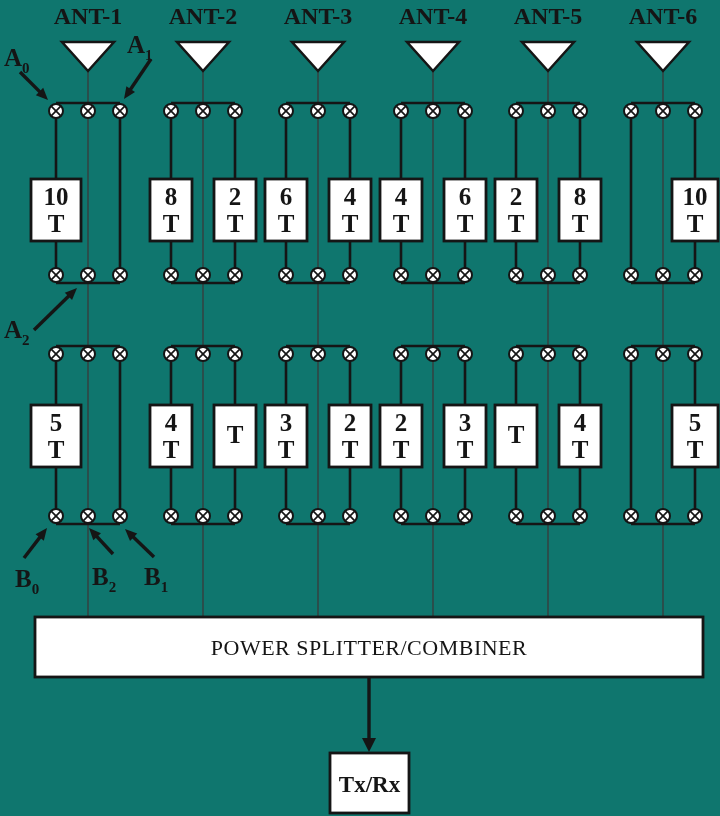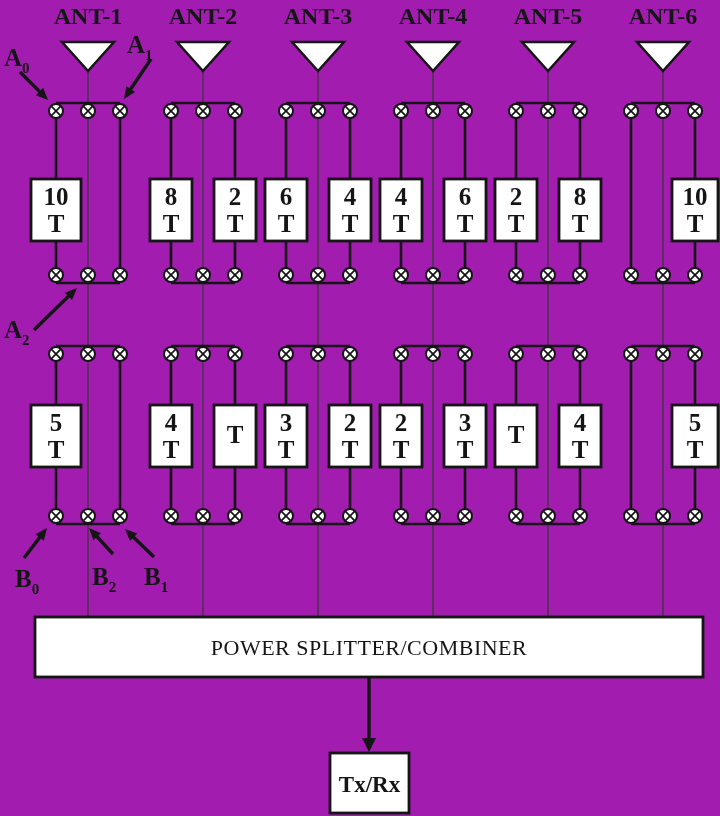--- a/index.html
+++ b/index.html
@@ -1,16 +1,16 @@
 <!DOCTYPE html>
 <html><head>
 <meta charset="utf-8">
 <style>
   html,body{margin:0;padding:0;background:#ffffff;}
-  #figure-canvas{width:720px;height:816px;background:#a21caf;position:relative;overflow:hidden;}
+  #figure-canvas{width:720px;height:816px;background:#0f766e;position:relative;overflow:hidden;}
   svg{display:block;}
   text{font-family:"Liberation Serif","DejaVu Serif",serif;fill:#151515;}
   .ant-label{font-size:24px;font-weight:600;text-anchor:middle;}
   .box-label{font-size:25px;font-weight:600;text-anchor:middle;}
   .annot-label{font-size:25px;font-weight:700;}
   .annot-sub{font-size:15px;font-weight:700;}
   .splitter-label{font-size:22px;font-weight:500;text-anchor:middle;letter-spacing:0.5px;}
   .txrx-label{font-size:23px;font-weight:600;text-anchor:middle;}
   .wire{stroke:#151515;stroke-width:2.6;fill:none;}
   .thin{stroke:#3a3a3a;stroke-width:1.3;fill:none;}

